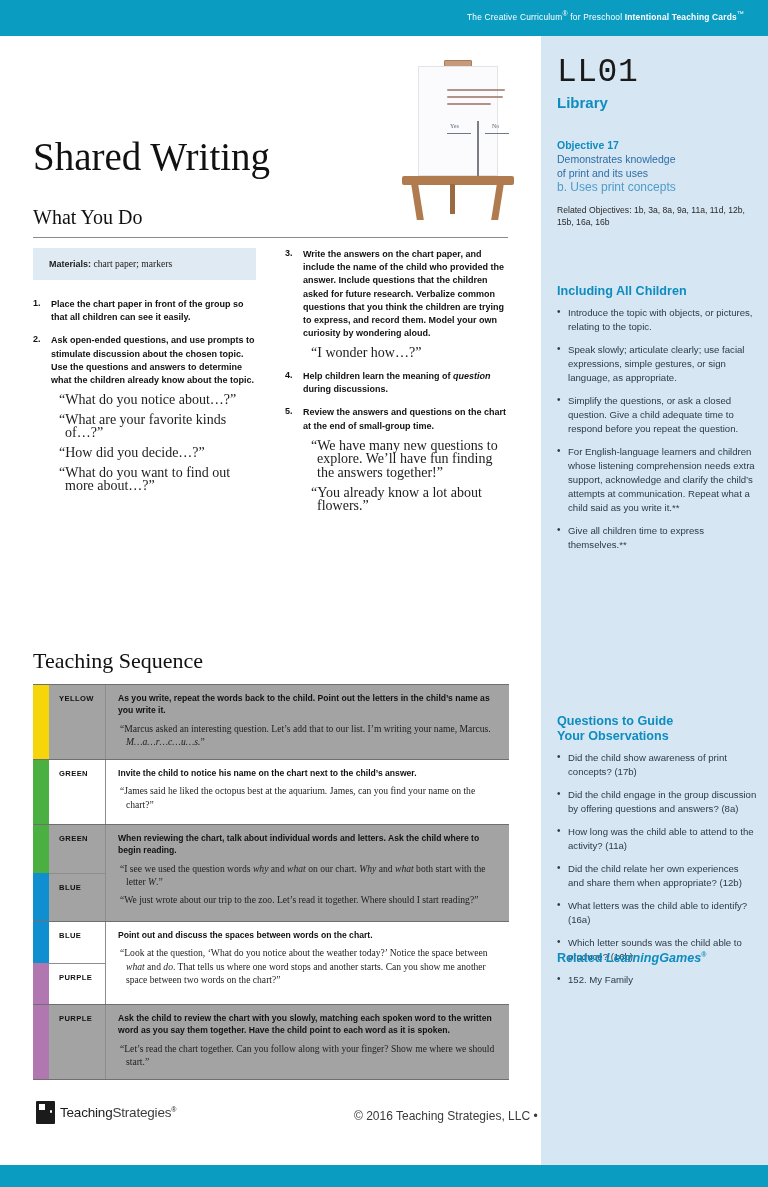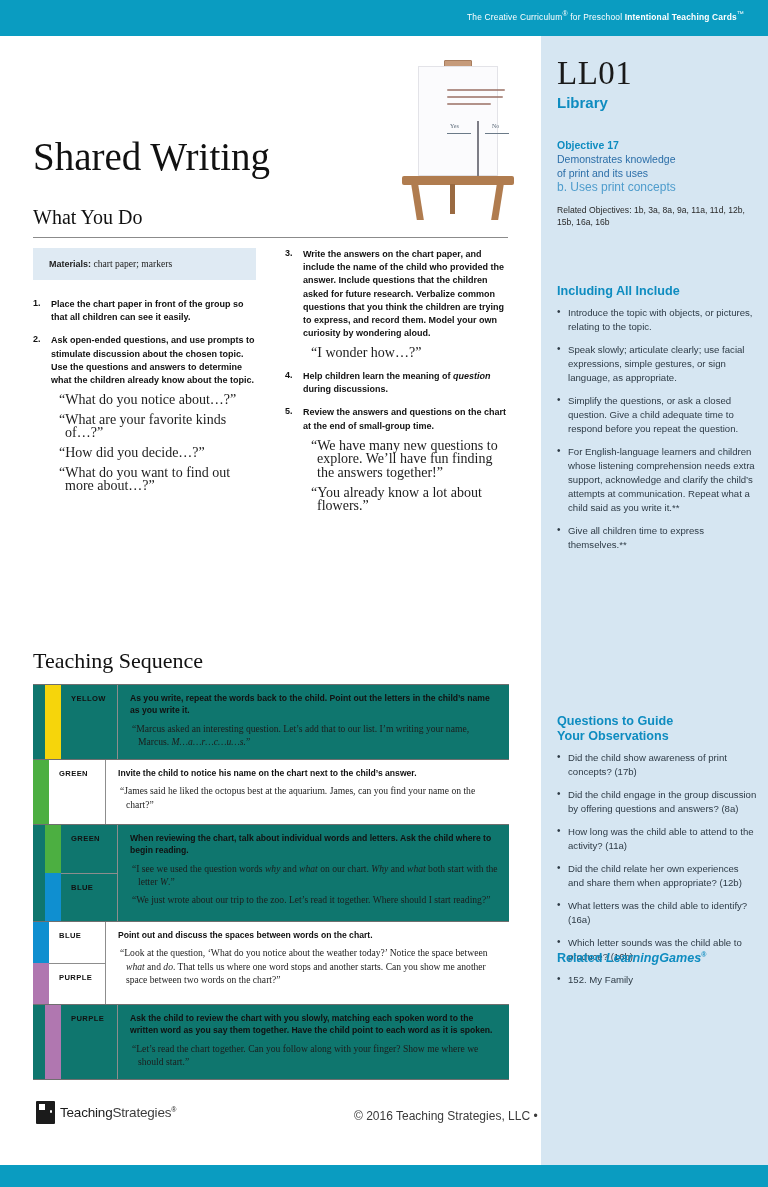--- a/index.html
+++ b/index.html
@@ -20,21 +20,21 @@
   .band-top .bannertext b{font-weight:700;}
   .band-bottom{position:absolute;left:0;bottom:0;width:768px;height:22px;background:#0a9cc1;}
 
   
   .sidebar{
     position:absolute;left:541px;top:36px;width:227px;height:1129px;
     background:#d6e6f2;
   }
   .sb-pad{padding:16px 18px 0 16px;}
   .card-code{
-    font-family:Liberation Serif, serif;
+    font-family:Liberation Mono, monospace;
     font-size:33px;line-height:34px;color:#1a1a1a;letter-spacing:.5px;
     margin:4px 0 4px 0;
   }
   .card-area{
     font-size:15px;font-weight:700;color:#0e8cc0;margin:0 0 28px 0;
   }
   .obj-title{font-size:10.5px;font-weight:700;color:#0e8cc0;margin-bottom:2px;}
   .obj-desc{font-size:10.5px;color:#2b6ea8;line-height:13.5px;}
   .obj-sub{font-size:12px;color:#4e9ccc;line-height:13.5px;margin-top:1px;}
   .obj-related{font-size:8.6px;color:#2a2a2a;line-height:12px;margin-top:9px;}
@@ -132,21 +132,21 @@
   }
 
   
   .ts-title{
     position:absolute;left:33px;top:612px;
     font-family:"Liberation Serif", serif;font-size:22px;color:#111;
   }
   .table{position:absolute;left:33px;top:648px;width:476px;}
   .tline{height:1px;background:#6f6f6f;}
   .trow{position:relative;display:flex;}
-  .trow.shaded{background:#0f766e;padding-left:12px;}
+  .trow.shaded{background:#a3a3a3;}
   .swatchcol{width:16px;flex:0 0 16px;}
   .labelcol{
     width:57px;flex:0 0 57px;border-right:1px solid #8d8d8d;
     font-size:7.6px;font-weight:700;color:#111;letter-spacing:.4px;
     padding:9px 0 0 10px;box-sizing:border-box;
   }
   .bodycol{flex:1;padding:7px 10px 9px 12px;box-sizing:border-box;}
   .tb{font-size:8.6px;font-weight:700;line-height:12.4px;color:#111;}
   .tq{
     font-family:"Liberation Serif", serif;font-size:9.6px;line-height:13.4px;
@@ -339,21 +339,21 @@
       <div class="obj-title">Objective 17</div>
       <div class="obj-desc">
         <div>Demonstrates knowledge</div>
         <div>of print and its uses</div>
       </div>
       <div class="obj-sub">b. Uses print concepts</div>
       <div class="obj-related">Related Objectives: 1b, 3a, 8a, 9a, 11a, 11d, 12b, 15b, 16a, 16b</div>
     </div>
 
     <div class="sec-including">
-      <div class="sb-h">Including All Include</div>
+      <div class="sb-h">Including All Children</div>
       <ul class="sb-list" id="inc-list">
           <li>Introduce the topic with objects, or pictures, relating to the topic.</li>
           <li>Speak slowly; articulate clearly; use facial expressions, simple gestures, or sign language, as appropriate.</li>
           <li>Simplify the questions, or ask a closed question. Give a child adequate time to respond before you repeat the question.</li>
           <li>For English-language learners and children whose listening comprehension needs extra support, acknowledge and clarify the child’s attempts at communication. Repeat what a child said as you write it.**</li>
           <li>Give all children time to express themselves.**</li>
         </ul>
     </div>
 
     <div class="sec-questions">

